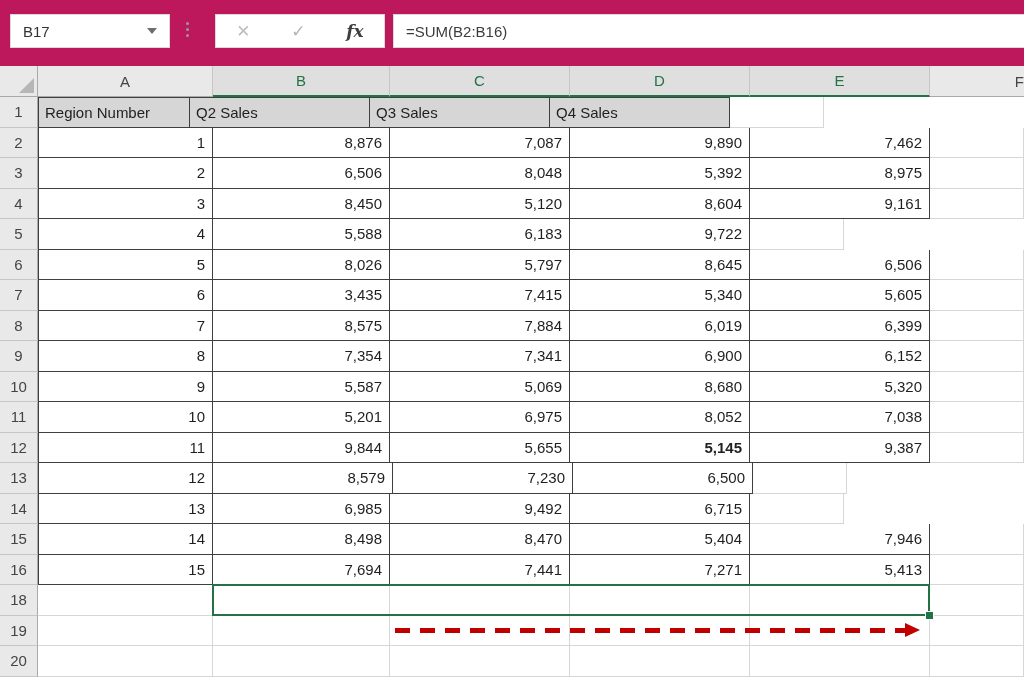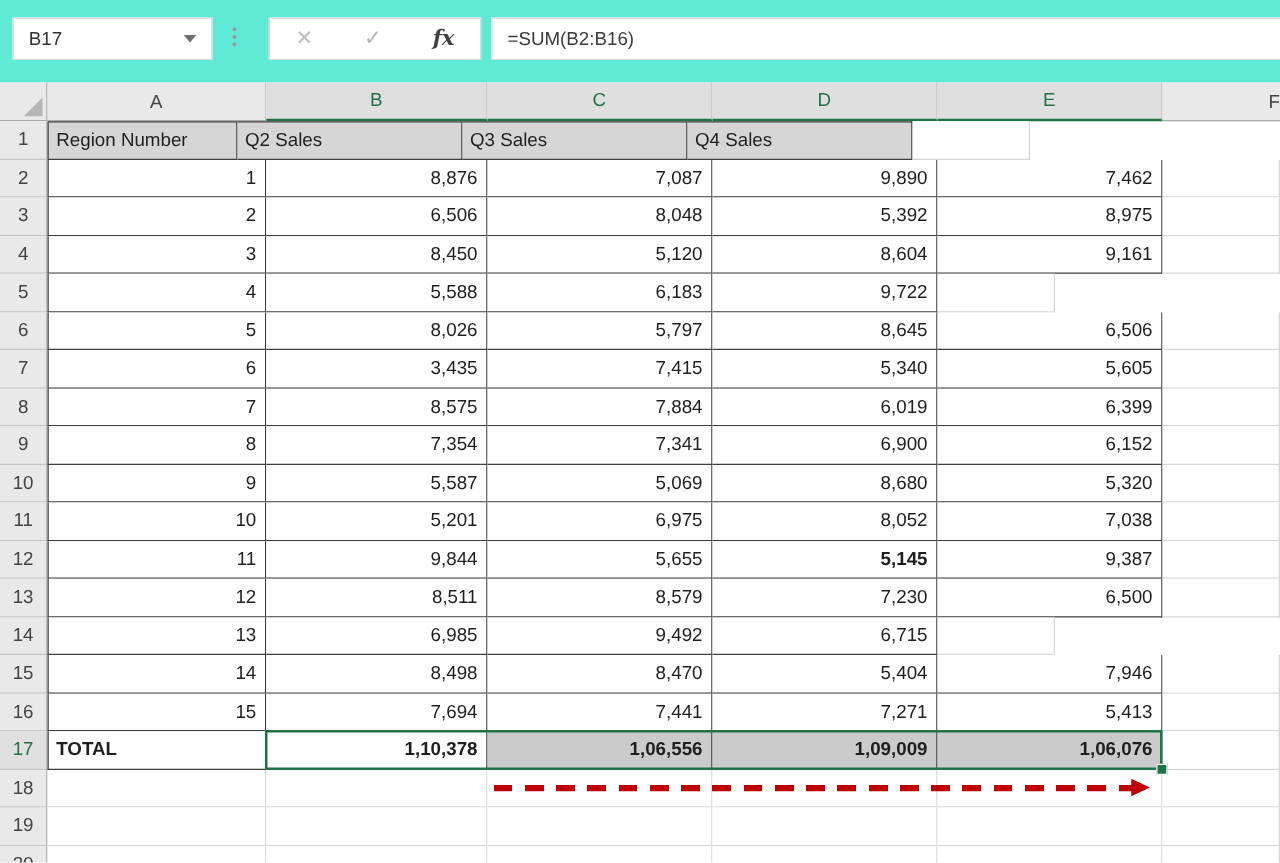--- a/index.html
+++ b/index.html
@@ -2,21 +2,21 @@
 <html><head>
 <meta charset="utf-8">
 <style>
   html,body{margin:0;padding:0;}
   body{
     width:1024px;height:690px;overflow:hidden;position:relative;
     font-family:"Liberation Sans","DejaVu Sans",sans-serif;
     background:#FFFFFF;
   }
   
-  .toolbar{position:absolute;left:0;top:0;width:1024px;height:66px;background:#5eead4;}
+  .toolbar{position:absolute;left:0;top:0;width:1024px;height:66px;background:#be185d;}
   .tb-box{position:absolute;top:14px;height:34px;background:#FFFFFF;border:1px solid #D9D9D9;box-sizing:border-box;display:flex;align-items:center;}
   .name-box{left:10px;width:160px;}
   .name-box .val{flex:1;padding-left:12px;font-size:15px;color:#333333;}
   .name-caret{width:0;height:0;border-left:5px solid transparent;border-right:5px solid transparent;border-top:6px solid #6E6E6E;margin-right:12px;}
   .dots-handle{position:absolute;left:186px;top:22px;display:flex;flex-direction:column;gap:3px;}
   .dots-handle i{width:3px;height:3px;border-radius:50%;background:#9A9A9A;display:block;}
   .fx-box{left:215px;width:170px;justify-content:space-around;}
   .icon-cancel{color:#BFBFBF;font-size:17px;}
   .icon-enter{color:#B5B5B5;font-size:17px;}
   .icon-fx{color:#3F3F3F;font-size:17px;font-family:"DejaVu Serif",serif;font-style:italic;font-weight:600;}
@@ -193,21 +193,20 @@
         <div class="cell num dark leftedge" style="width: 175px;">11</div>
         <div class="cell num dark" style="width: 177px;">9,844</div>
         <div class="cell num dark" style="width: 180px;">5,655</div>
         <div class="cell num dark" style="width: 180px; font-weight: bold;">5,145</div>
         <div class="cell num dark" style="width: 180px;">9,387</div>
         <div class="cell" style="width: 94px;"></div>
       </div>
       <div class="g-row">
         <div class="rh">13</div>
         <div class="cell num dark leftedge" style="width: 175px;">12</div>
-        <div class="cell num dark" style="width: 177px;">8,511</div>
         <div class="cell num dark" style="width: 180px;">8,579</div>
         <div class="cell num dark" style="width: 180px;">7,230</div>
         <div class="cell num dark" style="width: 180px;">6,500</div>
         <div class="cell" style="width: 94px;"></div>
       </div>
       <div class="g-row">
         <div class="rh">14</div>
         <div class="cell num dark leftedge" style="width: 175px;">13</div>
         <div class="cell num dark" style="width: 177px;">6,985</div>
         <div class="cell num dark" style="width: 180px;">9,492</div>
@@ -226,29 +225,20 @@
       <div class="g-row">
         <div class="rh">16</div>
         <div class="cell num dark leftedge" style="width: 175px;">15</div>
         <div class="cell num dark" style="width: 177px;">7,694</div>
         <div class="cell num dark" style="width: 180px;">7,441</div>
         <div class="cell num dark" style="width: 180px;">7,271</div>
         <div class="cell num dark" style="width: 180px;">5,413</div>
         <div class="cell" style="width: 94px;"></div>
       </div>
       <div class="g-row">
-        <div class="rh sel">17</div>
-        <div class="cell txt bold dark leftedge" style="width: 175px;">TOTAL</div>
-        <div class="cell num bold dark" style="width: 177px;">1,10,378</div>
-        <div class="cell num bold selfill dark" style="width: 180px;">1,06,556</div>
-        <div class="cell num bold selfill dark" style="width: 180px;">1,09,009</div>
-        <div class="cell num bold selfill dark" style="width: 180px;">1,06,076</div>
-        <div class="cell" style="width: 94px;"></div>
-      </div>
-      <div class="g-row">
         <div class="rh">18</div>
         <div class="cell" style="width: 175px;"></div>
         <div class="cell" style="width: 177px;"></div>
         <div class="cell" style="width: 180px;"></div>
         <div class="cell" style="width: 180px;"></div>
         <div class="cell" style="width: 180px;"></div>
         <div class="cell" style="width: 94px;"></div>
       </div>
       <div class="g-row">
         <div class="rh">19</div>

